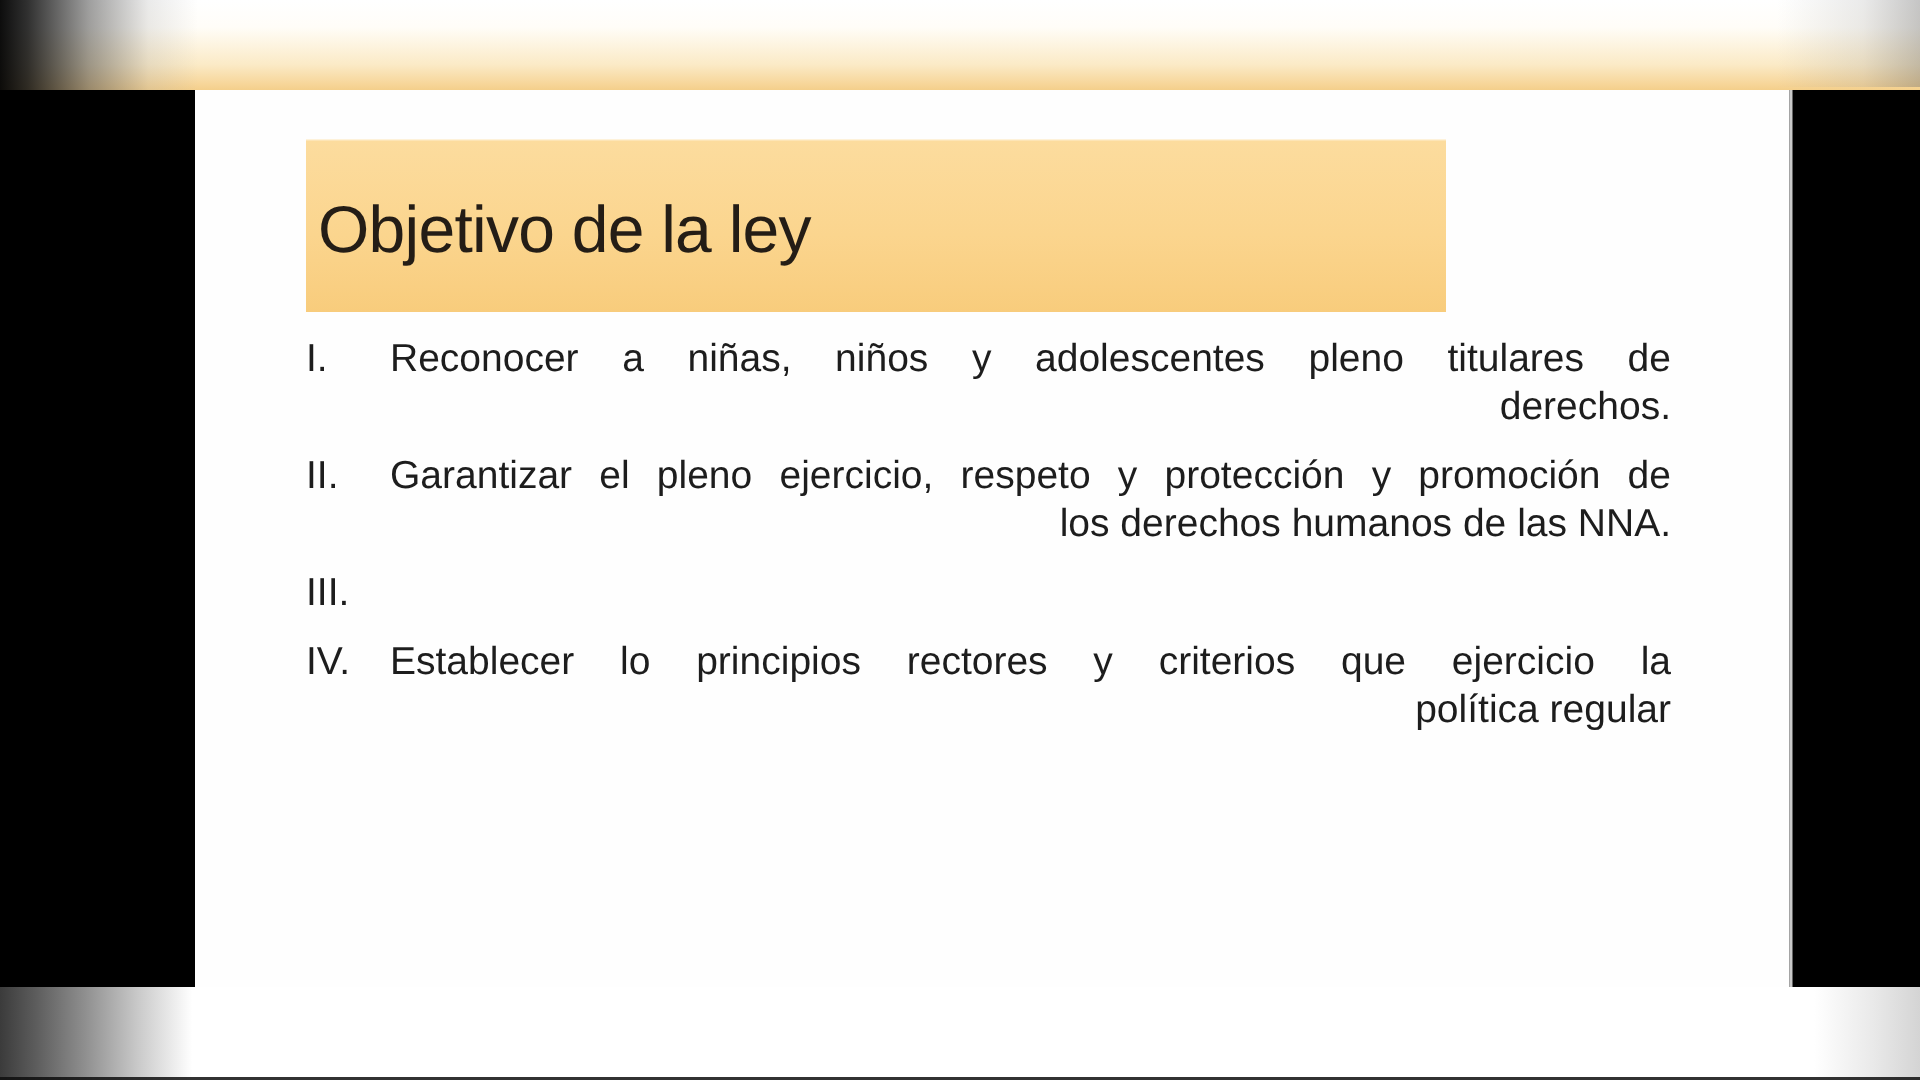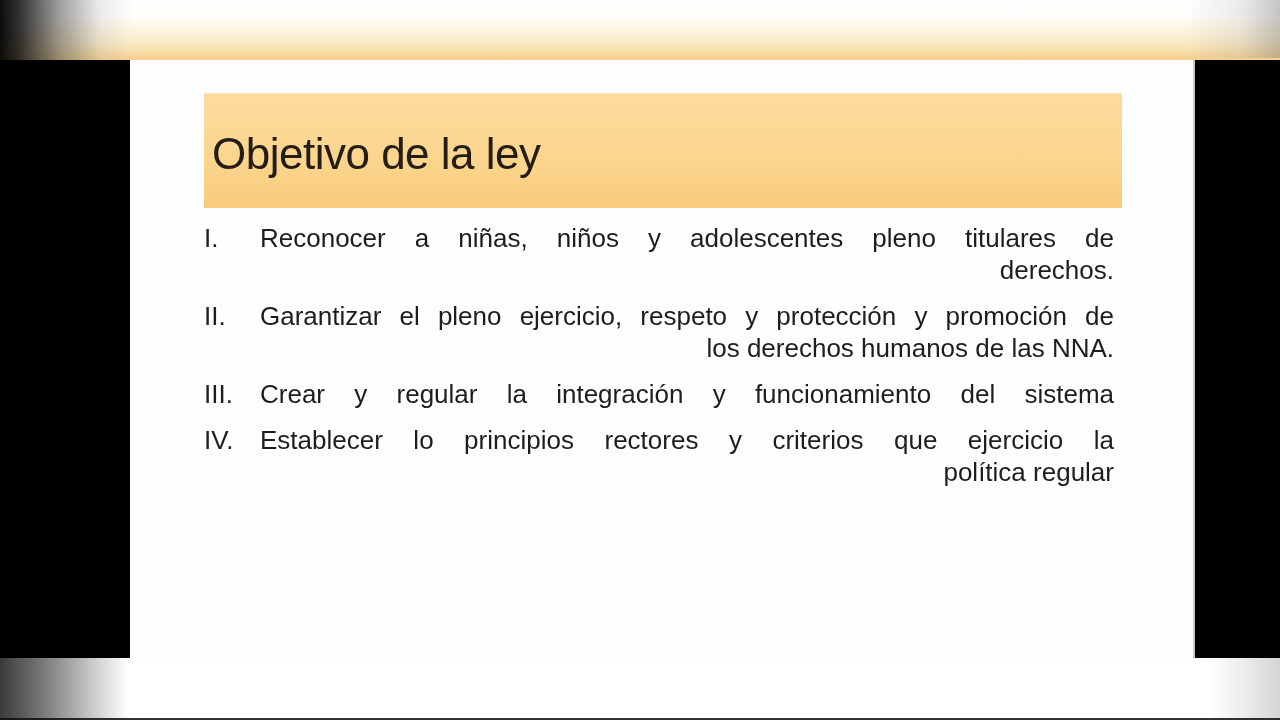--- a/index.html
+++ b/index.html
@@ -81,21 +81,21 @@
     position: absolute;
     left: 0; bottom: 0;
     width: 1280px; height: 2px;
     background: rgba(14,14,14,0.85);
   }
 
   
   .title-box {
     position: absolute;
     left: 204px; top: 93px;
-    width: 918px; height: 115px;
+    width: 760px; height: 115px;
     background: linear-gradient(180deg, #fcdc9e 0%, #fbd58e 55%, #f8cc7c 100%);
     border-top: 1px solid #fde5b6;
     box-sizing: border-box;
     display: flex;
     align-items: center;
   }
   .title-text {
     font-size: 44px;
     letter-spacing: -0.5px;
     color: #241d16;
@@ -167,21 +167,20 @@
       <div class="law-item-number">II.</div>
       <div class="law-item-body">
         <div class="law-line-justified">Garantizar el pleno ejercicio, respeto y protección y promoción de</div>
         <div class="law-line-plain">los derechos humanos de las NNA.</div>
       </div>
     </div>
 
     <div class="law-item">
       <div class="law-item-number">III.</div>
       <div class="law-item-body">
-        <div class="law-line-justified">Crear y regular la integración y funcionamiento del sistema</div>
       </div>
     </div>
 
     <div class="law-item">
       <div class="law-item-number">IV.</div>
       <div class="law-item-body">
         <div class="law-line-justified">Establecer lo principios rectores y criterios que ejercicio la</div>
         <div class="law-line-plain">política regular</div>
       </div>
     </div>

